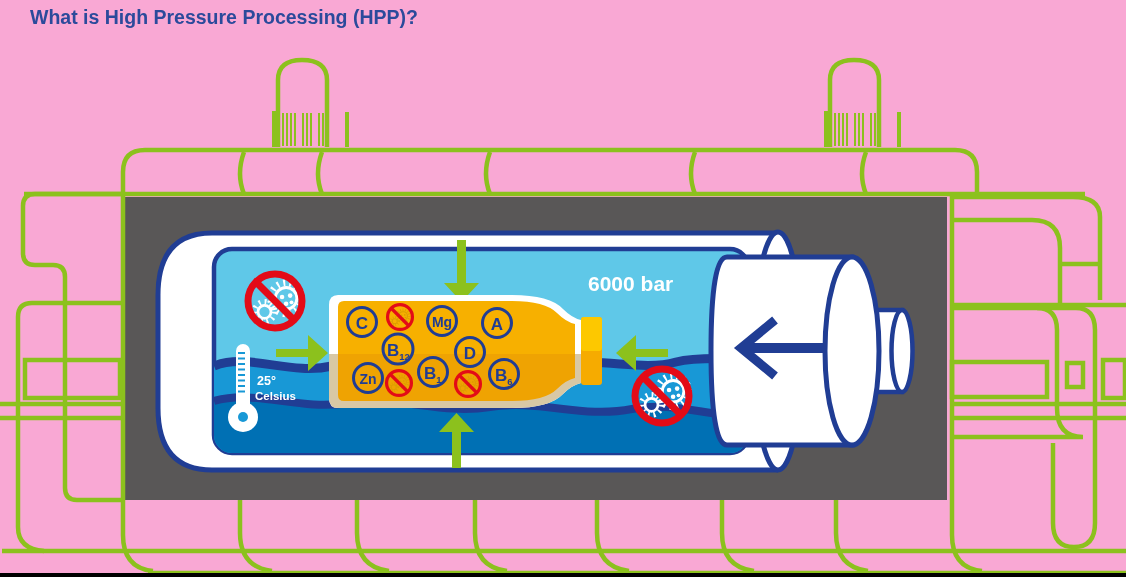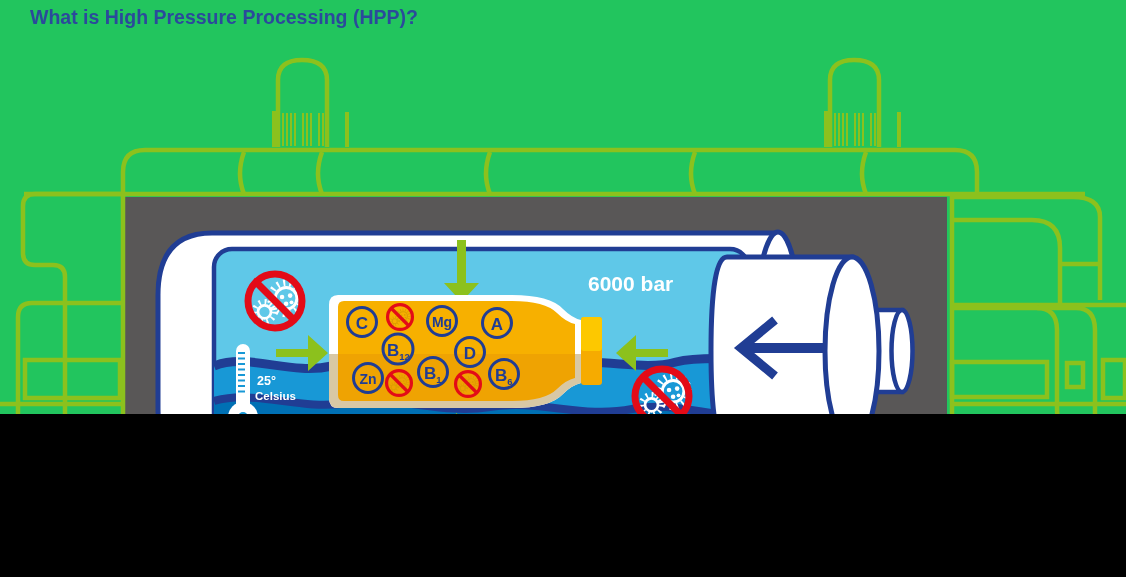--- a/index.html
+++ b/index.html
@@ -1,16 +1,16 @@
 <!DOCTYPE html>
 <html><head>
 <meta charset="utf-8">
 <style>
   html,body{margin:0;padding:0;background:#000;}
-  .stage{position:relative;width:1126px;height:414px;background:#22c55e;overflow:hidden;
+  .stage{position:relative;width:1126px;height:573px;background:#f9a8d4;overflow:hidden;
          font-family:"Liberation Sans",sans-serif;}
   .page-title{position:absolute;left:30px;top:6px;margin:0;font-size:19.5px;font-weight:700;
               color:#2B4A9B;letter-spacing:0;}
   svg text{font-family:"Liberation Sans",sans-serif;}
 </style>
 </head>
 <body>
 
 <div class="stage">
   <h1 class="page-title">What is High Pressure Processing (HPP)?</h1>

